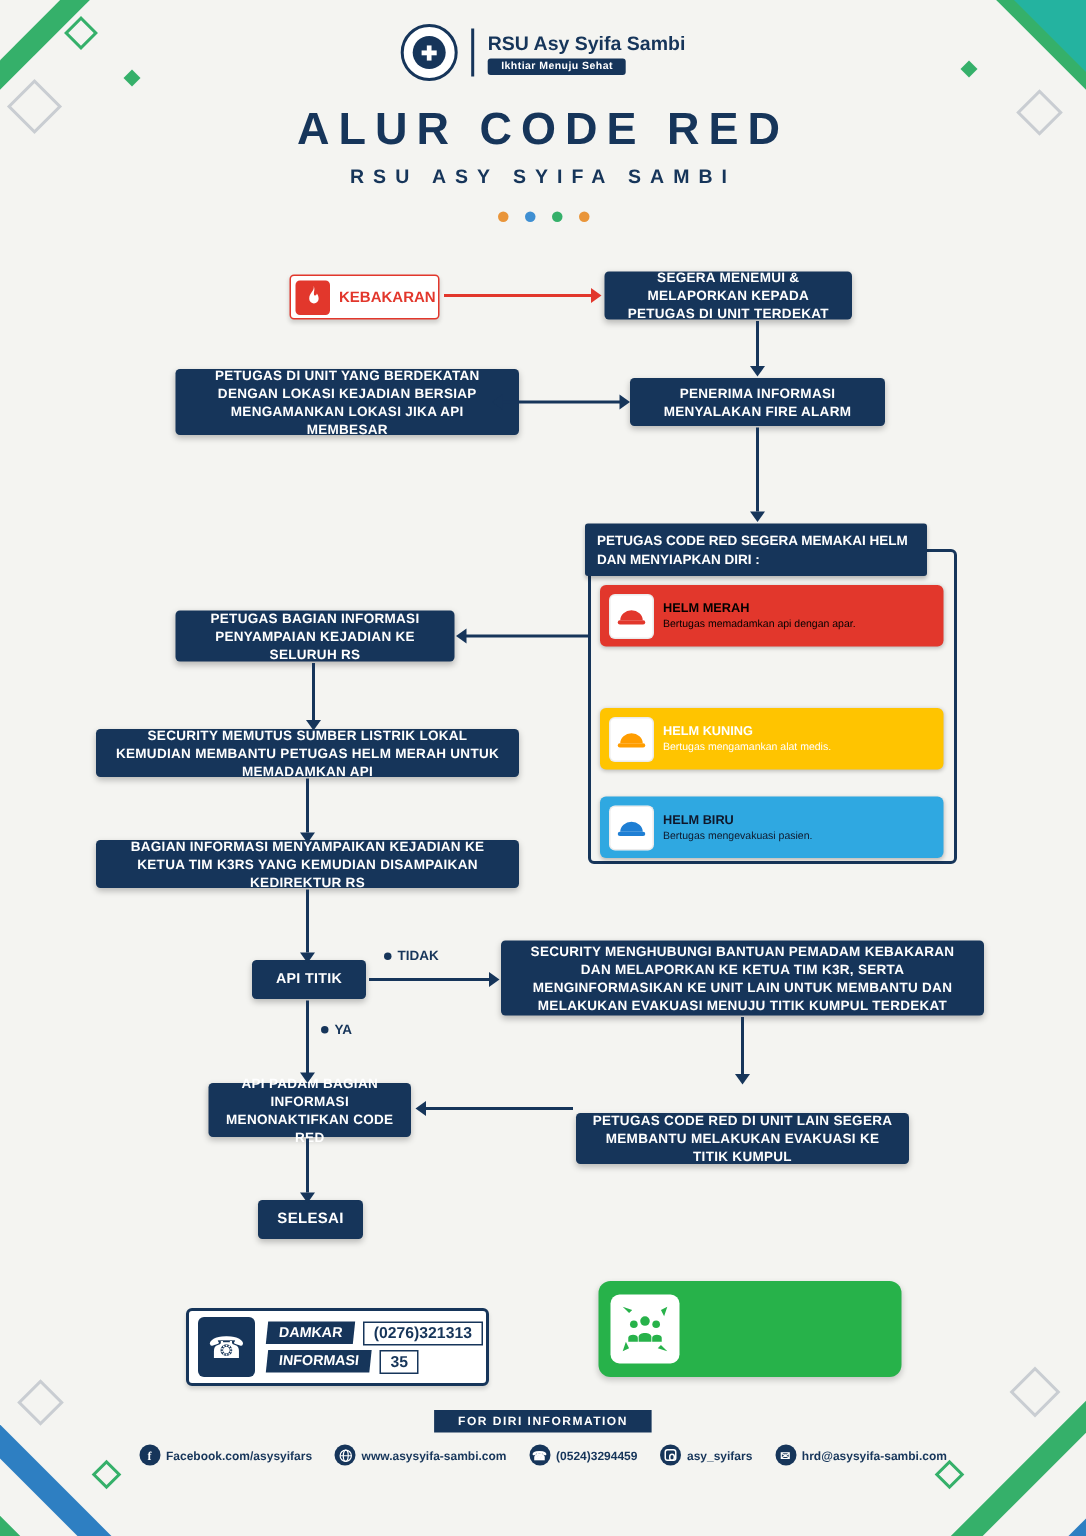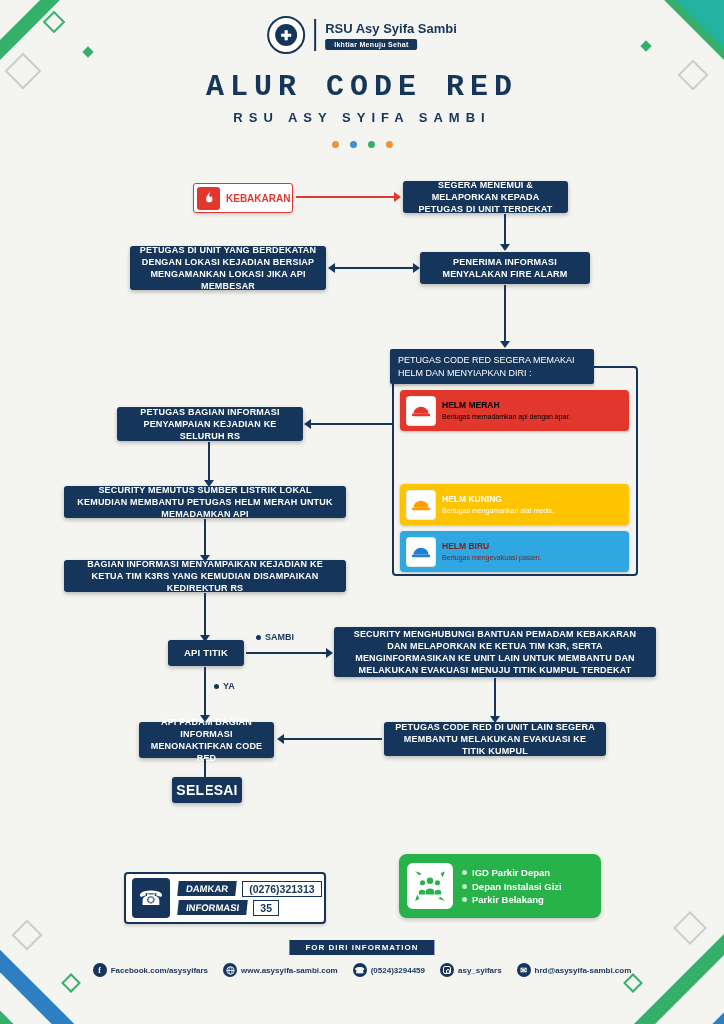--- a/index.html
+++ b/index.html
@@ -28,21 +28,21 @@
   .br4{right:84px;bottom:34px;width:14px;height:14px;border:2px solid #35b06a;transform:rotate(45deg)}
 
   
   .brand{position:absolute;top:16px;left:50%;transform:translateX(-50%);display:flex;align-items:center;gap:9px}
   .logo{width:38px;height:38px;border-radius:50%;background:#fff;border:2px solid #16355a;display:flex;align-items:center;justify-content:center}
   .logo-in{width:22px;height:22px;border-radius:50%;background:#16355a;color:#fff;font-size:13px;font-weight:bold;display:flex;align-items:center;justify-content:center}
   .brand-div{width:2px;height:32px;background:#16355a}
   .brand-col{display:flex;flex-direction:column;align-items:flex-start;gap:3px}
   .brand-name{color:#16355a;font-weight:bold;font-size:13px}
   .brand-tag{background:#16355a;color:#fff;font-size:7px;font-weight:bold;padding:2px 9px;border-radius:2px;letter-spacing:.3px}
-  .title{position:absolute;top:70px;left:0;right:0;text-align:center;color:#16355a;font-size:30px;font-weight:bold;letter-spacing:6px;font-family:Liberation Mono, monospace}
+  .title{position:absolute;top:70px;left:0;right:0;text-align:center;color:#16355a;font-size:30px;font-weight:bold;letter-spacing:6px;font-family:Liberation Sans, sans-serif}
   .subtitle{position:absolute;top:110px;left:0;right:0;text-align:center;color:#16355a;font-size:13px;font-weight:bold;letter-spacing:6px}
   .dots{position:absolute;top:141px;left:0;right:0;display:flex;justify-content:center;gap:11px}
   .dot{width:7px;height:7px;border-radius:50%}
   .d1{background:#e9953a}.d2{background:#3f8fd2}.d3{background:#35b06a}.d4{background:#e9953a}
 
   
   .node{position:absolute;background:#16355a;color:#fff;font-weight:bold;font-size:9px;line-height:1.35;text-align:center;display:flex;align-items:center;justify-content:center;padding:5px 9px;border-radius:3px;box-shadow:0 2px 4px rgba(0,0,0,.25);letter-spacing:.2px}
   .keb{position:absolute;left:193px;top:183px;width:100px;height:30px;background:#fff;border:1.5px solid #e2372c;border-radius:3px;display:flex;align-items:center;gap:6px;padding:3px;box-shadow:0 2px 3px rgba(0,0,0,.15)}
   .keb-ic{width:23px;height:23px;background:#e2372c;border-radius:3px;display:flex;align-items:center;justify-content:center;flex:0 0 auto}
   .keb-lb{color:#e2372c;font-weight:bold;font-size:10px}
@@ -54,29 +54,29 @@
   .a-down{border-left:5px solid transparent;border-right:5px solid transparent;border-top:7px solid #16355a}
   .a-left{border-top:5px solid transparent;border-bottom:5px solid transparent;border-right:7px solid #16355a}
   .a-right{border-top:5px solid transparent;border-bottom:5px solid transparent;border-left:7px solid #16355a}
   .a-right.red{border-left-color:#e2372c}
 
   .flabel{position:absolute;color:#16355a;font-weight:bold;font-size:9px;display:flex;align-items:center;gap:4px}
   .blt{width:5px;height:5px;border-radius:50%;background:#16355a;display:inline-block}
 
   
   .helm-outer{position:absolute;left:392px;top:366px;width:246px;height:210px;border:2px solid #16355a;border-radius:4px}
-  .helm-head{position:absolute;left:390px;top:349px;width:204px;background:#16355a;color:#fff;font-weight:normal;font-size:9px;line-height:1.4;padding:5px 8px;border-radius:2px;text-align:left;box-shadow:0 2px 3px rgba(0,0,0,.25)}
+  .helm-head{position:absolute;left:390px;top:349px;width:228px;background:#16355a;color:#fff;font-weight:bold;font-size:9px;line-height:1.4;padding:5px 8px;border-radius:2px;text-align:left;box-shadow:0 2px 3px rgba(0,0,0,.25)}
   .helm-row{position:absolute;left:400px;width:229px;height:41px;border-radius:4px;display:flex;align-items:center;gap:6px;padding:4px 6px;box-shadow:0 1px 3px rgba(0,0,0,.25)}
   .helm-ic{width:30px;height:30px;background:#fff;border-radius:4px;display:flex;align-items:center;justify-content:center;flex:0 0 auto;box-shadow:inset 0 0 0 1px rgba(0,0,0,.08)}
   .helm-t{font-size:7px;line-height:1.3}
   .helm-t .nm{font-weight:bold;font-size:8.5px;display:block;margin-bottom:1px}
   .r-merah{background:#e2372c;color:#000000}
   .r-putih{background:#e3e3e3;color:#16355a}
   .r-kuning{background:#ffc400;color:#fff}
-  .r-biru{background:#2fa8e1;color:#7f1d1d}
+  .r-biru{background:#2fa8e1;color:#0f172a}
 
   
   .phonebox{position:absolute;left:124px;top:872px;width:202px;height:52px;background:#fff;border:2px solid #16355a;border-radius:4px;display:flex;align-items:center;gap:8px;padding:4px 6px;box-shadow:0 2px 3px rgba(0,0,0,.15)}
   .pic{width:38px;height:40px;background:#16355a;border-radius:4px;color:#fff;font-size:20px;display:flex;align-items:center;justify-content:center;flex:0 0 auto}
   .prows{display:flex;flex-direction:column;gap:3px}
   .prow{display:flex;align-items:center;gap:6px}
   .ptag{background:#16355a;color:#fff;font-weight:bold;font-size:9.5px;padding:2px 8px;transform:skewX(-6deg)}
   .pval{border:1.5px solid #16355a;color:#16355a;font-weight:bold;font-size:10.5px;padding:1px 6px}
 
   .greenbox{position:absolute;left:399px;top:854px;width:202px;height:64px;background:#27b24a;border-radius:8px;display:flex;align-items:center;gap:9px;padding:8px;box-shadow:0 2px 4px rgba(0,0,0,.2)}
@@ -139,43 +139,43 @@
     <span class="keb-ic">
       <svg width="14" height="16" viewBox="0 0 24 28">
           <path d="M12 1c2 6-5 8-5 15a5.5 5.5 0 0011 0c0-3-1.2-4.4-2-6-.6 3-3.5 3-3.5.4C12.5 7 14 5 12 1z" fill="#fff"></path>
         </svg>
     </span>
     <span class="keb-lb">KEBAKARAN</span>
   </div>
 
   <div class="node" style="left:403px;top:181px;width:165px;height:32px">SEGERA MENEMUI &amp; MELAPORKAN KEPADA PETUGAS DI UNIT TERDEKAT</div>
   <div class="node" style="left:420px;top:252px;width:170px;height:32px">PENERIMA INFORMASI MENYALAKAN FIRE ALARM</div>
-  <div class="node" style="left:130px;top:246px;width:196px;height:44px">PETUGAS DI UNIT YANG BERDEKATAN DENGAN LOKASI KEJADIAN BERSIAP MENGAMANKAN LOKASI JIKA API MEMBESAR</div>
+  <div class="node" style="left:117px;top:246px;width:229px;height:44px">PETUGAS DI UNIT YANG BERDEKATAN DENGAN LOKASI KEJADIAN BERSIAP MENGAMANKAN LOKASI JIKA API MEMBESAR</div>
   <div class="node" style="left:64px;top:486px;width:282px;height:32px">SECURITY MEMUTUS SUMBER LISTRIK LOKAL KEMUDIAN MEMBANTU PETUGAS HELM MERAH UNTUK MEMADAMKAN API</div>
   <div class="node" style="left:117px;top:407px;width:186px;height:34px">PETUGAS BAGIAN INFORMASI PENYAMPAIAN KEJADIAN KE SELURUH RS</div>
   <div class="node" style="left:64px;top:560px;width:282px;height:32px">BAGIAN INFORMASI MENYAMPAIKAN KEJADIAN KE KETUA TIM K3RS YANG KEMUDIAN DISAMPAIKAN KEDIREKTUR RS</div>
   <div class="node" style="left:168px;top:640px;width:76px;height:26px;font-size:9.5px">API TITIK</div>
   <div class="node" style="left:334px;top:627px;width:322px;height:50px">SECURITY MENGHUBUNGI BANTUAN PEMADAM  KEBAKARAN DAN MELAPORKAN KE KETUA TIM K3R, SERTA MENGINFORMASIKAN KE UNIT LAIN UNTUK MEMBANTU DAN MELAKUKAN EVAKUASI MENUJU TITIK KUMPUL TERDEKAT</div>
   <div class="node" style="left:139px;top:722px;width:135px;height:36px">API PADAM BAGIAN INFORMASI MENONAKTIFKAN CODE RED</div>
-  <div class="node" style="left:384px;top:722px;width:222px;height:34px">PETUGAS CODE RED DI UNIT LAIN SEGERA MEMBANTU MELAKUKAN EVAKUASI KE TITIK KUMPUL</div>
-  <div class="node" style="left:172px;top:777px;width:70px;height:26px;font-size:14px">SELESAI</div>
+  <div class="node" style="left:384px;top:742px;width:222px;height:34px">PETUGAS CODE RED DI UNIT LAIN SEGERA MEMBANTU MELAKUKAN EVAKUASI KE TITIK KUMPUL</div>
+  <div class="node" style="left:172px;top:800px;width:70px;height:26px;font-size:10px">SELESAI</div>
 
   <div class="helm-outer"></div>
   <div class="helm-head">PETUGAS CODE RED SEGERA MEMAKAI HELM DAN MENYIAPKAN DIRI :</div>
 
   <div class="helm-row r-merah" style="top:390px">
     <span class="helm-ic">
       <svg width="20" height="14" viewBox="0 0 24 16">
           <path d="M3 11a9 8 0 0118 0z" fill="#e2372c"></path>
           <rect x="1" y="11" width="22" height="3.4" rx="1.7" fill="#e2372c"></rect>
         </svg>
     </span>
     <span class="helm-t"><span class="nm">HELM MERAH</span><span>Bertugas memadamkan api dengan apar.</span></span>
   </div>
-  <div class="helm-row r-kuning" style="top:484px">
+  <div class="helm-row r-kuning" style="top:472px">
     <span class="helm-ic">
       <svg width="20" height="14" viewBox="0 0 24 16">
           <path d="M3 11a9 8 0 0118 0z" fill="#ff9d00"></path>
           <rect x="1" y="11" width="22" height="3.4" rx="1.7" fill="#ff9d00"></rect>
         </svg>
     </span>
     <span class="helm-t"><span class="nm">HELM KUNING</span><span>Bertugas mengamankan alat medis.</span></span>
   </div>
   <div class="helm-row r-biru" style="top:531px">
     <span class="helm-ic">
@@ -209,21 +209,21 @@
   <div class="vline" style="left:204px;top:519px;height:36px"></div>
   <div class="arr a-down" style="left:200px;top:555px"></div>
 
   <div class="vline" style="left:204px;top:593px;height:42px"></div>
   <div class="arr a-down" style="left:200px;top:635px"></div>
 
   <div class="hline" style="left:246px;top:652px;width:80px"></div>
   <div class="arr a-right" style="left:326px;top:648px"></div>
   <div class="flabel" style="left:256px;top:632px">
     <span class="blt"></span>
-    <span>SAMBI</span>
+    <span>TIDAK</span>
   </div>
 
   <div class="vline" style="left:204px;top:667px;height:50px"></div>
   <div class="arr a-down" style="left:200px;top:715px"></div>
   <div class="flabel" style="left:214px;top:681px">
     <span class="blt"></span>
     <span>YA</span>
   </div>
 
   <div class="vline" style="left:494px;top:678px;height:38px"></div>
@@ -258,34 +258,20 @@
           <circle cx="16" cy="11" r="3"></circle>
             <path d="M12 21c0-3.4 8-3.4 8 0v3h-8z"></path>
           <circle cx="9" cy="13" r="2.4"></circle>
             <path d="M5.5 21.5c0-2.6 6-2.6 6 0v2.5h-6z"></path>
           <circle cx="23" cy="13" r="2.4"></circle>
             <path d="M20.5 21.5c0-2.6 6-2.6 6 0v2.5h-6z"></path>
           <path d="M2 2l6 2-2 2zM30 2l-2 6-2-4zM2 30l2-6 2 4zM30 30l-6-2 2-2z"></path>
         </g>
       </svg>
     </div>
-    <ul class="gpoints">
-      <li>
-          <span class="gdot"></span>
-          <span>IGD Parkir Depan</span>
-        </li>
-      <li>
-          <span class="gdot"></span>
-          <span>Depan Instalasi Gizi</span>
-        </li>
-      <li>
-          <span class="gdot"></span>
-          <span>Parkir Belakang</span>
-        </li>
-    </ul>
   </div>
 
   <div class="moreinfo">FOR DIRI INFORMATION</div>
   <div class="links">
     <div class="link">
       <span class="lic">
           <span style="font-family:'Liberation Serif',serif;font-weight:bold">f</span>
         </span>
       <span>Facebook.com/asysyifars</span>
     </div>

